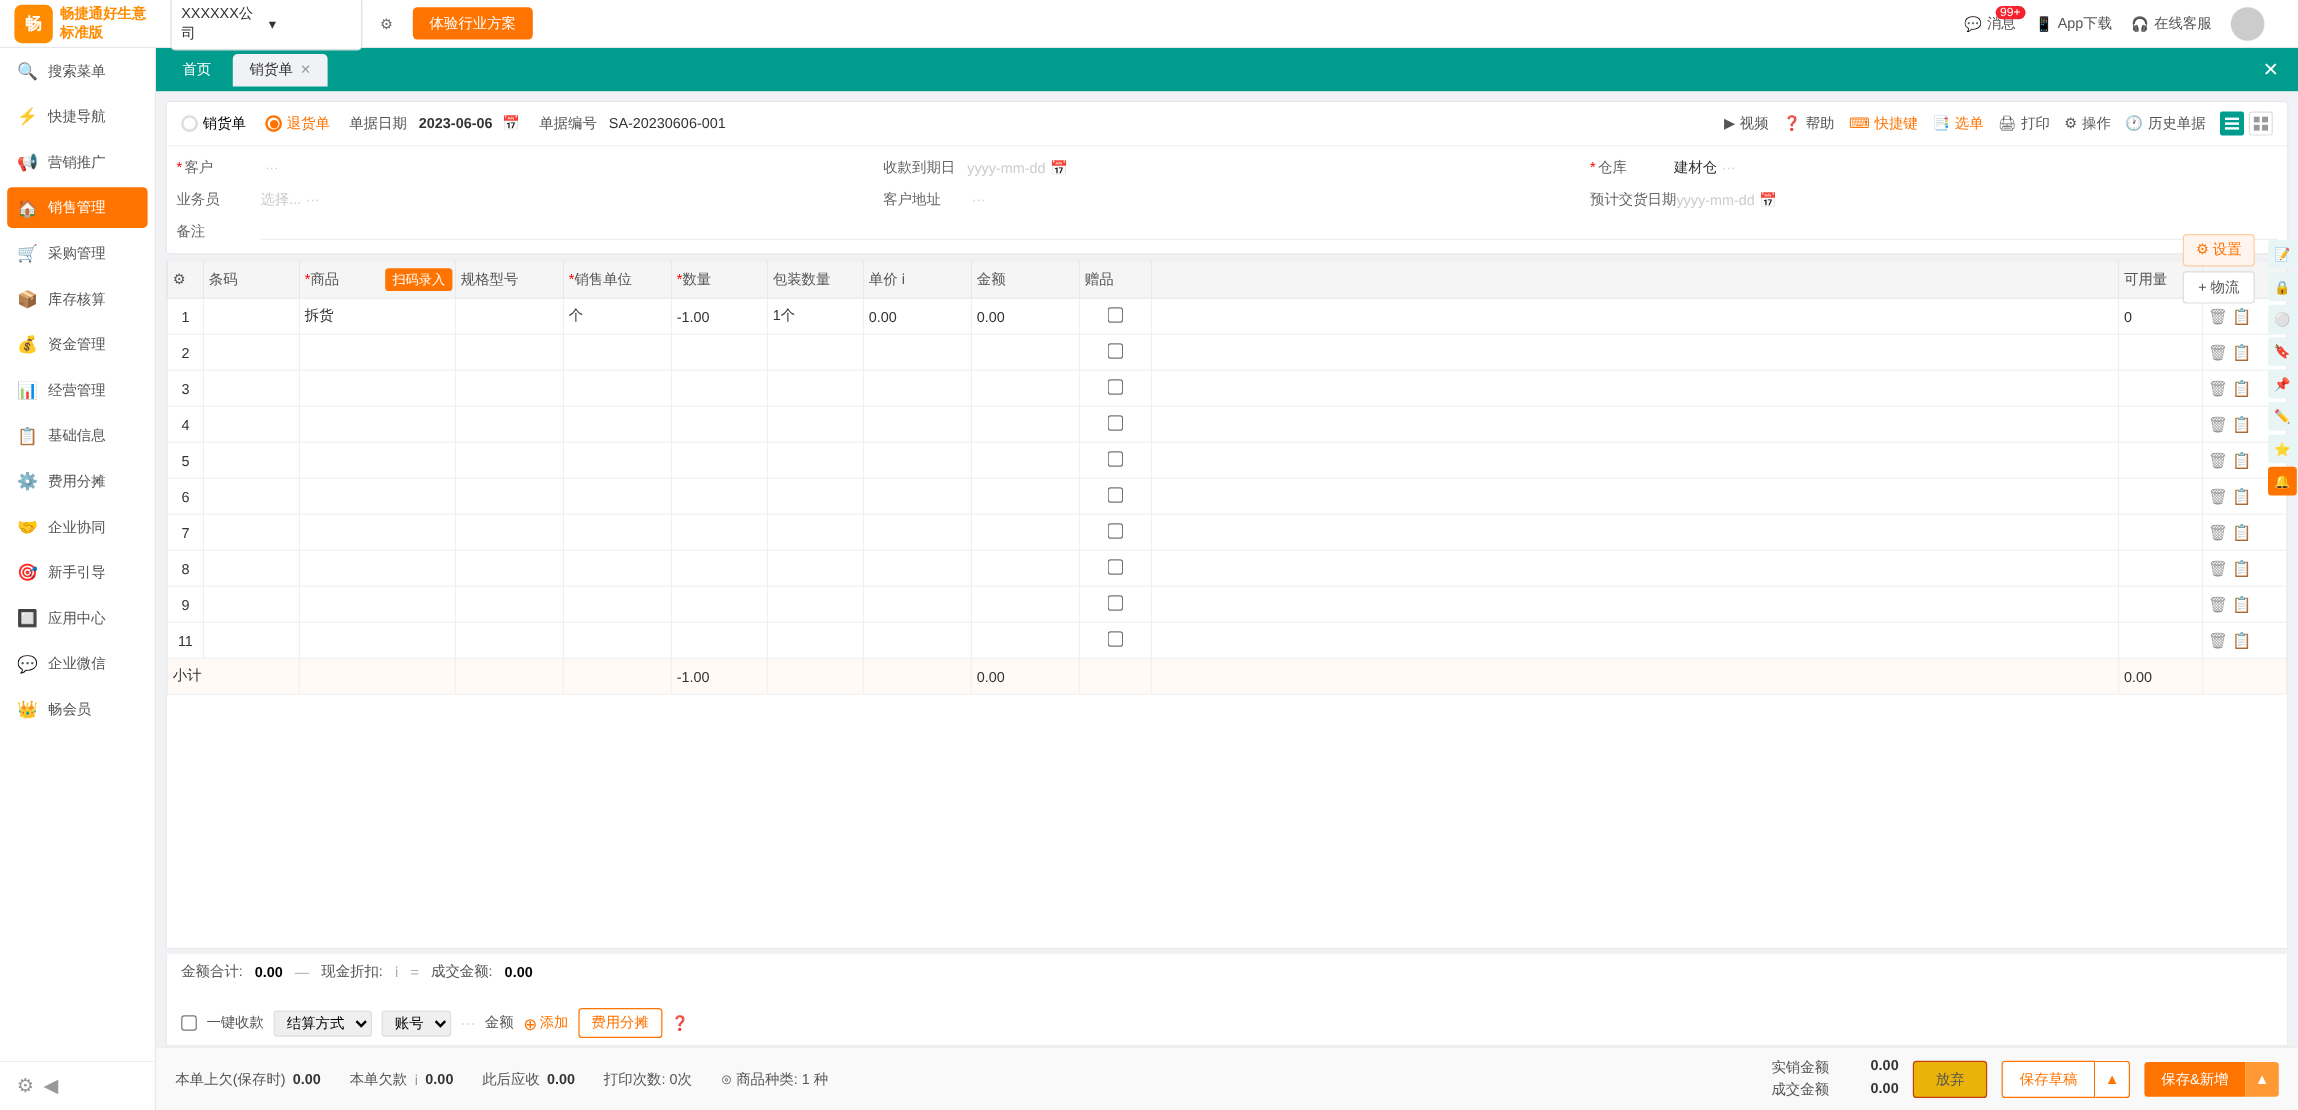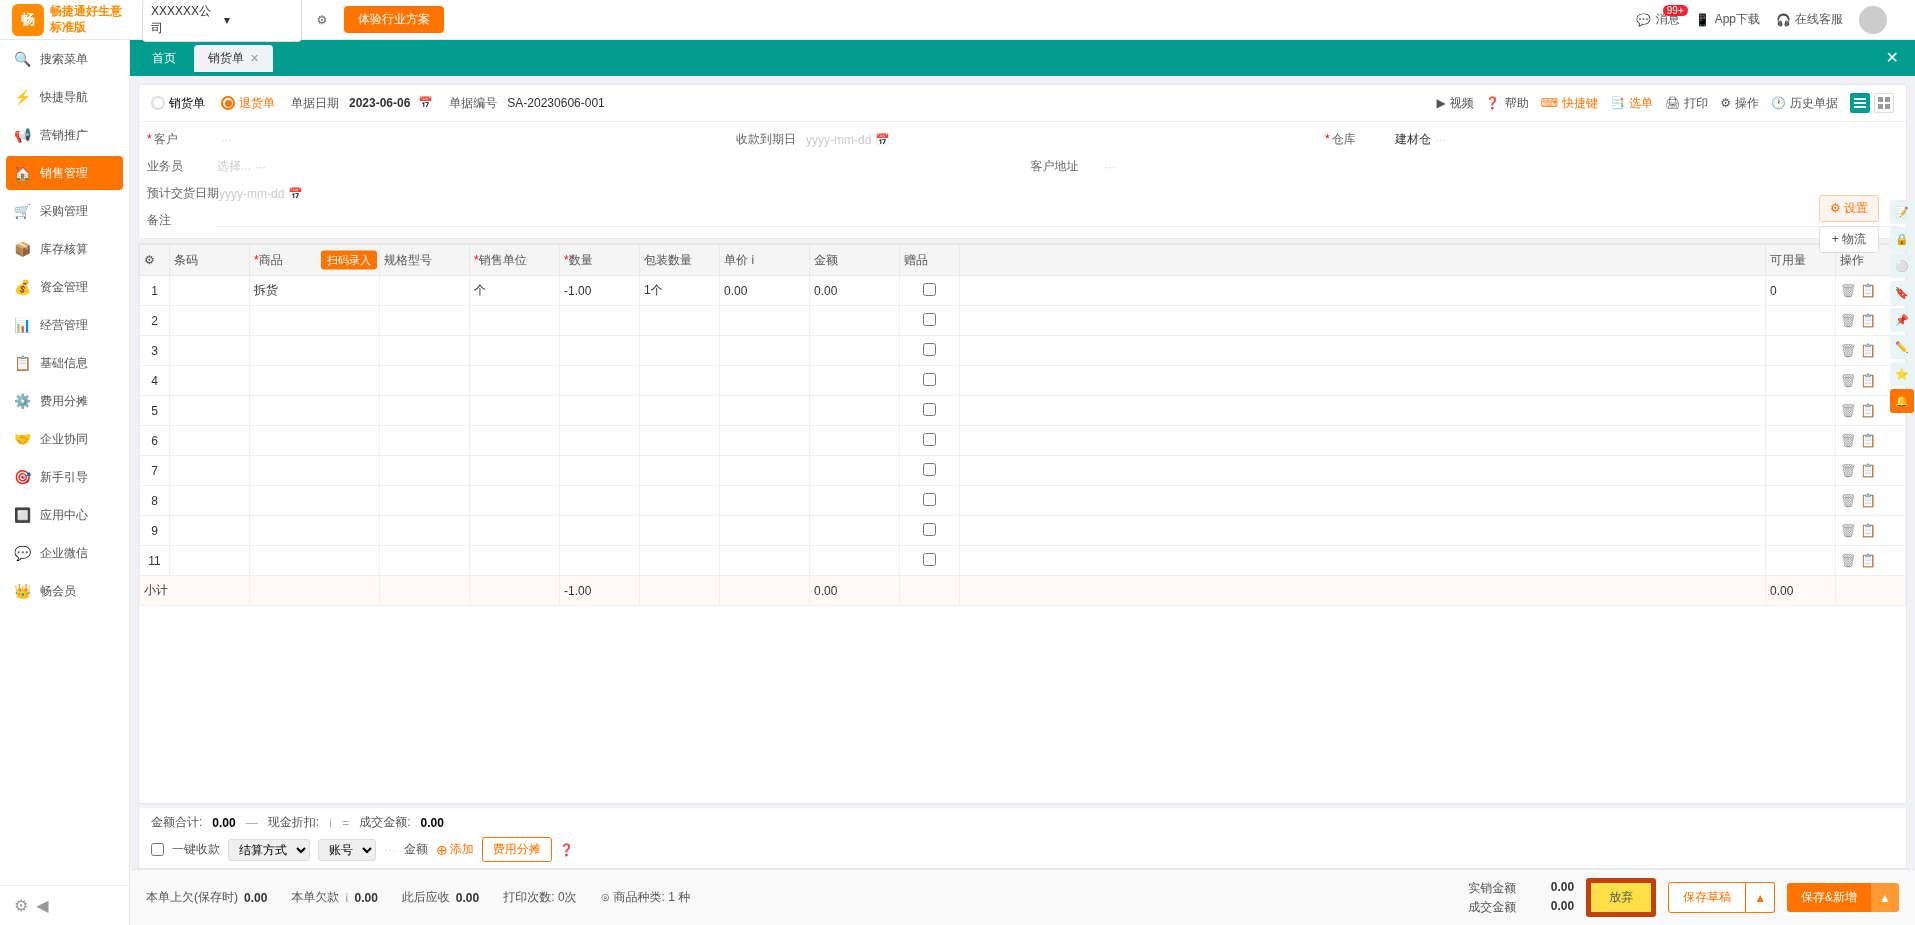--- a/index.html
+++ b/index.html
@@ -67,21 +67,21 @@
     .help-icon { color: #999; cursor: pointer; }
 
     
     .bottom-bar { background: #f9f9f9; border-top: 1px solid #e8e8e8; padding: 8px 16px; display: flex; align-items: center; gap: 24px; }
     .bottom-info { display: flex; align-items: center; gap: 6px; font-size: 12px; color: #555; }
     .bottom-info-value { color: #333; font-weight: bold; }
     .bottom-right { margin-left: auto; display: flex; align-items: center; gap: 12px; }
     .bottom-summary { display: flex; flex-direction: column; align-items: flex-end; gap: 2px; font-size: 12px; color: #555; }
     .summary-row { display: flex; gap: 8px; }
     .summary-val { color: #333; font-weight: bold; min-width: 50px; text-align: right; }
-    .btn-discard { border: 5px solid #c2410c; background: #fde047; color: #555; padding: 6px 18px; border-radius: 3px; cursor: pointer; font-size: 12px; }
+    .btn-discard { border: 1px solid #c2410c; background: #eab308; color: #555; padding: 6px 18px; border-radius: 3px; cursor: pointer; font-size: 12px; }
     .btn-save-draft { border: 1px solid #ff7300; background: white; color: #ff7300; padding: 6px 14px; border-radius: 3px 0 0 3px; cursor: pointer; font-size: 12px; }
     .btn-save-draft-arrow { border: 1px solid #ff7300; border-left: none; background: white; color: #ff7300; padding: 6px 8px; border-radius: 0 3px 3px 0; cursor: pointer; }
     .btn-save-new { background: #ff7300; color: white; border: none; padding: 6px 14px; border-radius: 3px 0 0 3px; cursor: pointer; font-size: 12px; }
     .btn-save-new-arrow { background: #ff9933; color: white; border: none; padding: 6px 8px; border-radius: 0 3px 3px 0; cursor: pointer; }
     .print-info { font-size: 12px; color: #555; }
     .product-type { font-size: 12px; color: #555; }
 
     
     .right-panel { position: absolute; right: 0; top: 76px; width: 28px; background: transparent; display: flex; flex-direction: column; gap: 2px; align-items: center; z-index: 20; }
     .field-row { display: flex; align-items: center; padding: 5px 8px; }
@@ -305,21 +305,21 @@
           </div>
           <div class="field-row">
             <span class="fl req">仓库</span>
             <div class="fv">
               <span>建材仓</span>
               <span class="fdots">···</span>
             </div>
           </div>
         </div>
 
-        <div style="display:grid;grid-template-columns:1fr 1fr;">
+        <div style="display:grid;grid-template-columns:1fr 1fr 1fr;">
           <div class="field-row">
             <span class="fl">业务员</span>
             <div class="fv">
               <span style="color:#ccc;">选择...</span>
               <span class="fdots">···</span>
             </div>
           </div>
           <div class="field-row">
             <span class="fl">客户地址</span>
             <div class="fv">
@@ -597,21 +597,21 @@
     <div style="display:flex;align-items:center;gap:10px;">
       <span style="color:#555;">金额合计:</span>
       <span style="font-weight:bold;">0.00</span>
       <span style="color:#aaa;">—</span>
       <span style="color:#555;">现金折扣:</span>
       <span style="color:#aaa;">ℹ</span>
       <span style="color:#aaa;">=</span>
       <span style="color:#555;">成交金额:</span>
       <span style="font-weight:bold;">0.00</span>
     </div>
-    <div style="display:flex;align-items:center;gap:8px;margin-top:6px;">
+    <div style="display:flex;align-items:center;gap:8px;margin-top:22px;">
       <input type="checkbox" style="">
       <span style="color:#555;">一键收款</span>
       <select style="border:1px solid #ddd;padding:2px 6px;border-radius:3px;font-size:12px;">
         <option>结算方式</option>
       </select>
       <select style="border:1px solid #ddd;padding:2px 6px;border-radius:3px;font-size:12px;">
         <option>账号</option>
       </select>
       <span style="color:#ccc;cursor:pointer;">···</span>
       <span style="color:#555;">金额</span>

